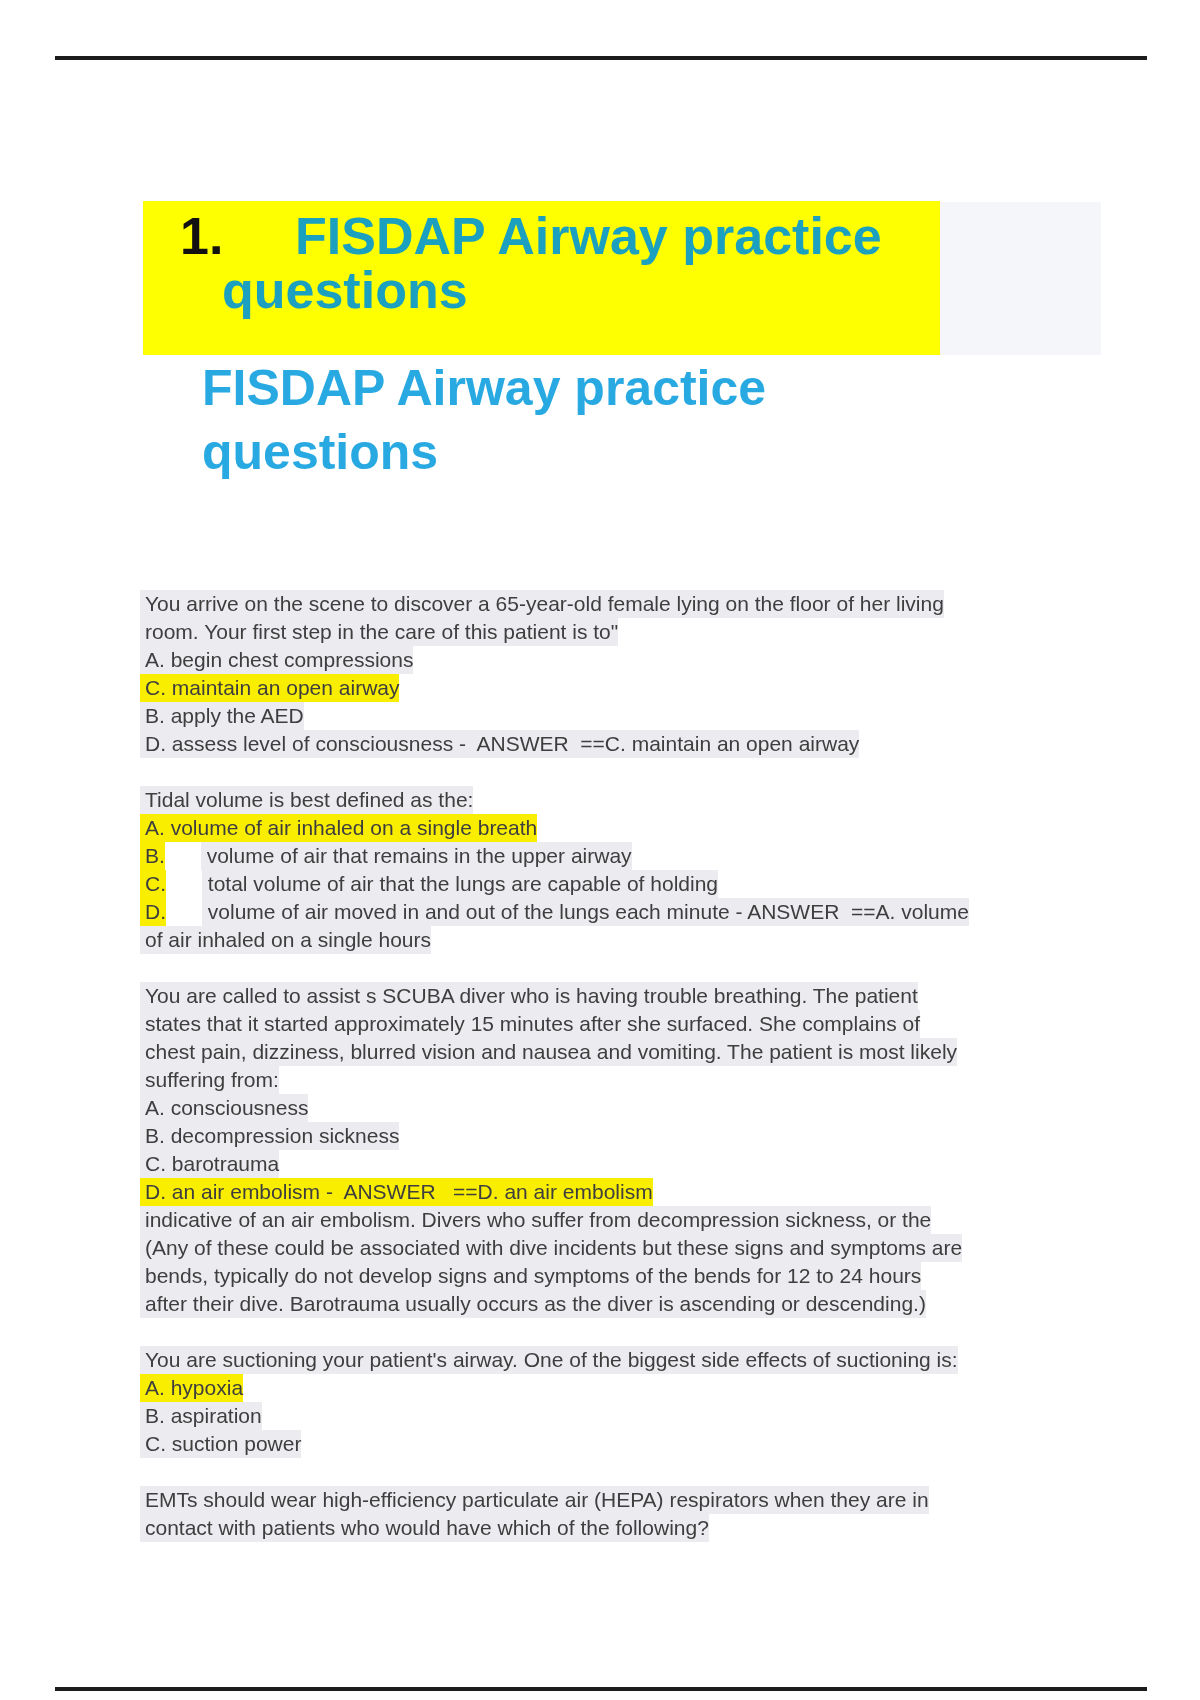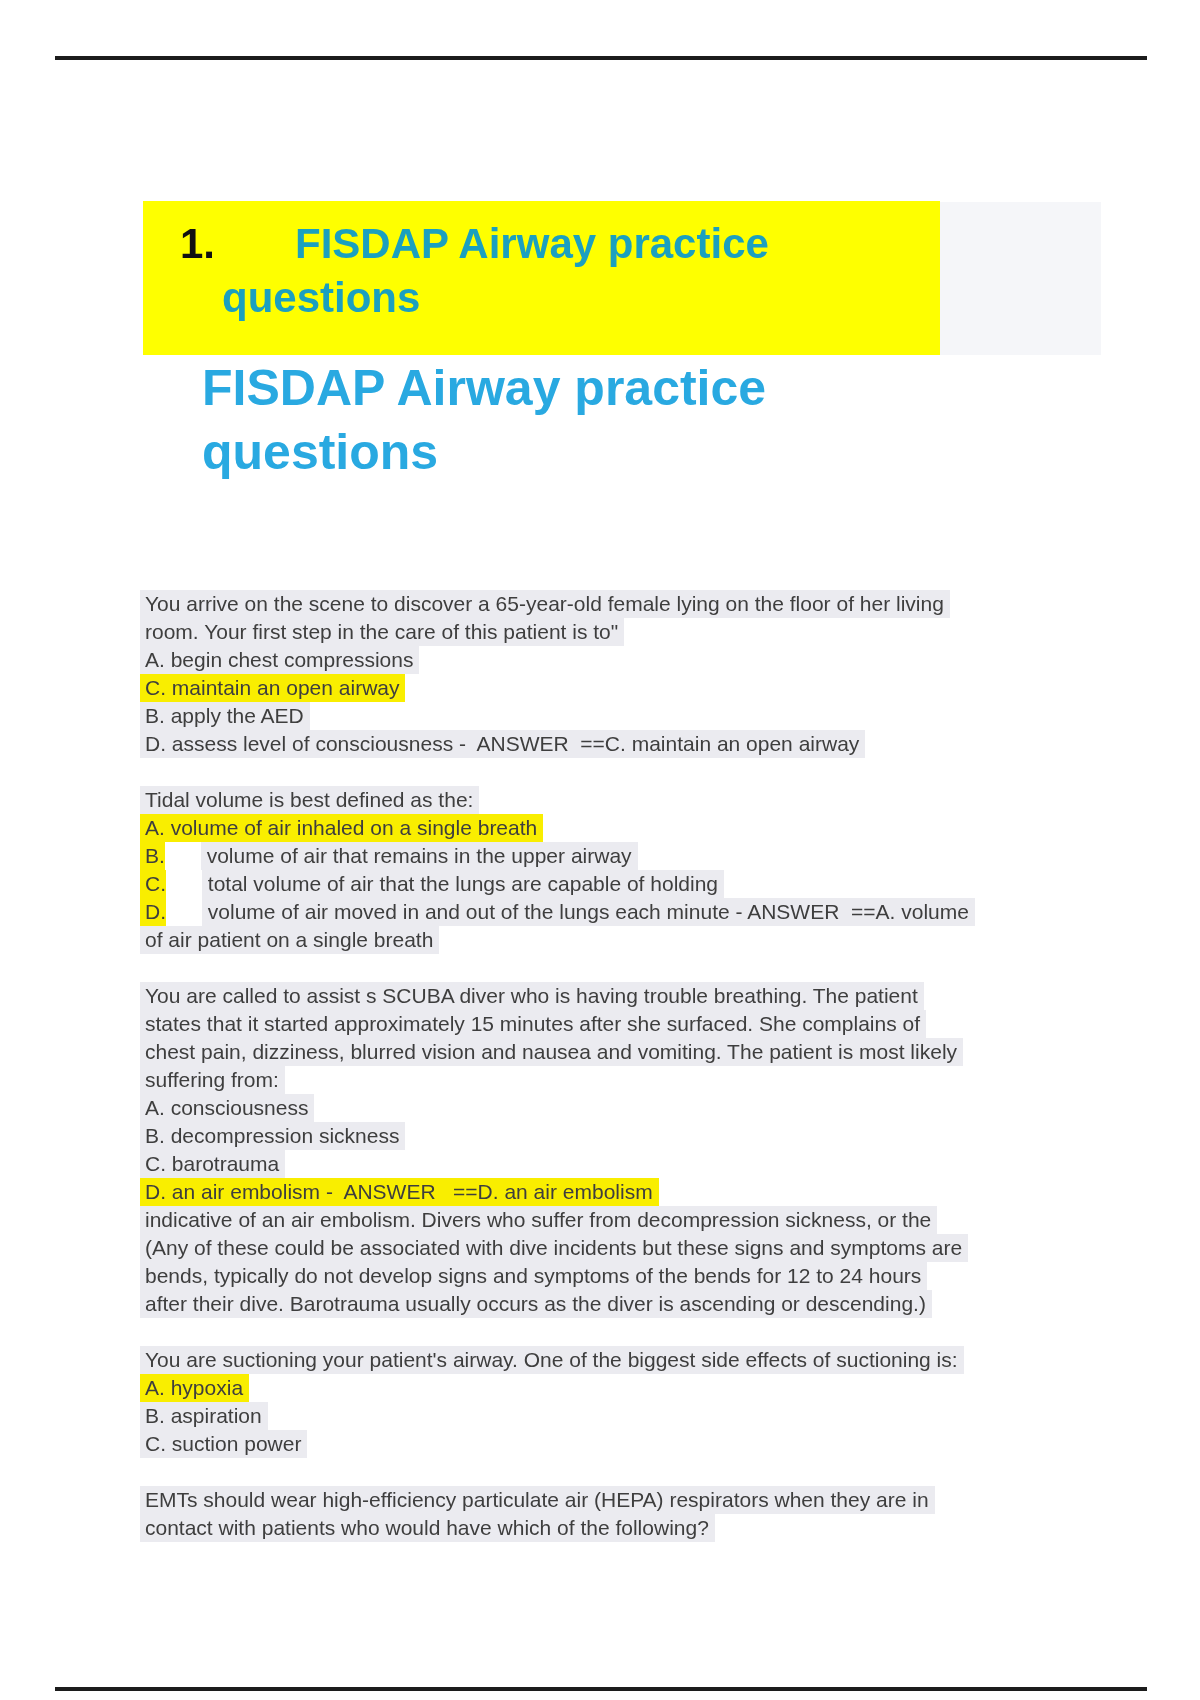--- a/index.html
+++ b/index.html
@@ -22,22 +22,22 @@
     background:var(--page-background);
     overflow:hidden;
   }
   .rule{position:absolute;left:55px;width:1092px;height:4px;background:var(--rule);}
   .rule-top{top:56px;}
   .rule-bottom{top:1687px;}
 
   .title-hl{
     position:absolute;left:143px;top:201px;width:797px;height:154px;
     background:var(--title-highlight);
-    font-weight:bold;font-size:42px;line-height:54px;
-    padding-top:16px;box-sizing:border-box;
+    font-weight:bold;font-size:52px;line-height:54px;
+    padding-top:8px;box-sizing:border-box;
   }
   .h1-line1{padding-left:37px;}
   .h1-num{display:inline-block;width:115px;color:var(--heading1-number);}
   .h1-text{color:var(--heading1-text);}
   .h1-line2{margin-left:79px;color:var(--heading1-text);}
 
   .side-gray{
     position:absolute;left:940px;top:202px;width:161px;height:153px;
     background:var(--side-block);
   }
@@ -50,21 +50,21 @@
 
   .content{
     position:absolute;left:145px;top:590px;width:930px;
     font-size:21px;line-height:28px;
     color:var(--body-text);
   }
   .para{margin:0 0 28px 0;}
   .line{min-height:28px;}
   .seg{display:inline-block;white-space:pre-wrap;}
   .seg:first-child{padding-left:5px;margin-left:-5px;}
-  .seg:last-child{padding-right:6px;}
+  .seg:last-child{}
   .hl-gray{background:var(--line-highlight-gray);margin-left:36px;}
   .hl-yellow{background:var(--line-highlight-yellow);}
 </style>
 </head>
 <body>
 
 <div class="page">
   <div class="rule rule-top"></div>
 
   <div class="title-hl">
@@ -89,21 +89,21 @@
         <div class="line"><span class="seg hl-yellow">C. maintain an open airway</span></div>
         <div class="line"><span class="seg hl-gray">B. apply the AED</span></div>
         <div class="line"><span class="seg hl-gray">D. assess level of consciousness -  ANSWER  ==C. maintain an open airway</span></div>
       </div>
       <div class="para">
         <div class="line"><span class="seg hl-gray">Tidal volume is best defined as the:</span></div>
         <div class="line"><span class="seg hl-yellow">A. volume of air inhaled on a single breath</span></div>
         <div class="line"><span class="seg hl-yellow">B.</span><span class="seg hl-gray"> volume of air that remains in the upper airway</span></div>
         <div class="line"><span class="seg hl-yellow">C.</span><span class="seg hl-gray"> total volume of air that the lungs are capable of holding</span></div>
         <div class="line"><span class="seg hl-yellow">D.</span><span class="seg hl-gray"> volume of air moved in and out of the lungs each minute - ANSWER  ==A. volume</span></div>
-        <div class="line"><span class="seg hl-gray">of air patient on a single breath</span></div>
+        <div class="line"><span class="seg hl-gray">of air inhaled on a single hours</span></div>
       </div>
       <div class="para">
         <div class="line"><span class="seg hl-gray">You are called to assist s SCUBA diver who is having trouble breathing. The patient</span></div>
         <div class="line"><span class="seg hl-gray">states that it started approximately 15 minutes after she surfaced. She complains of</span></div>
         <div class="line"><span class="seg hl-gray">chest pain, dizziness, blurred vision and nausea and vomiting. The patient is most likely</span></div>
         <div class="line"><span class="seg hl-gray">suffering from:</span></div>
         <div class="line"><span class="seg hl-gray">A. consciousness</span></div>
         <div class="line"><span class="seg hl-gray">B. decompression sickness</span></div>
         <div class="line"><span class="seg hl-gray">C. barotrauma</span></div>
         <div class="line"><span class="seg hl-yellow">D. an air embolism -  ANSWER   ==D. an air embolism</span></div>

